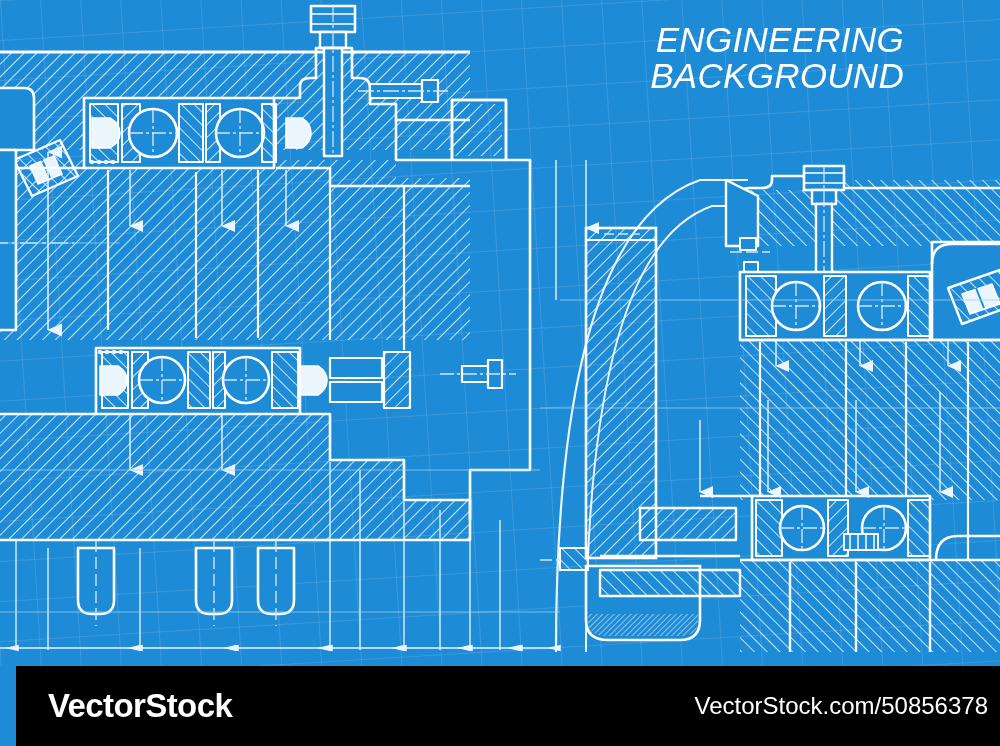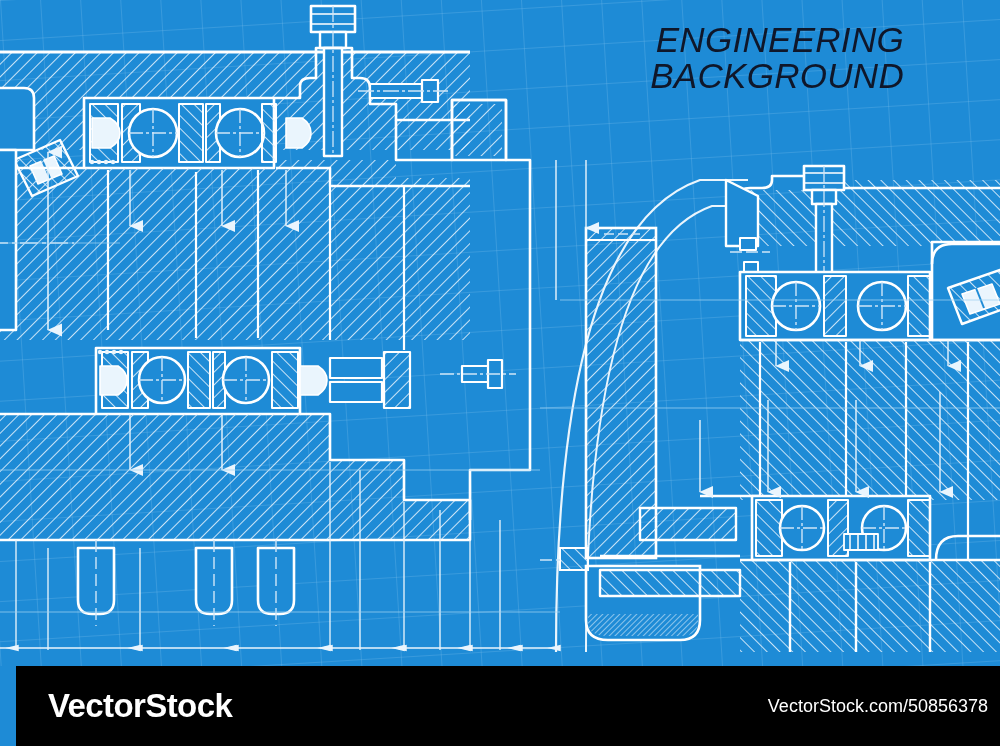--- a/index.html
+++ b/index.html
@@ -7,41 +7,41 @@
   body{font-family:"Liberation Sans", sans-serif;}
   #stage{
     position:relative;width:1000px;height:746px;overflow:hidden;background:#1e8bd6;
   }
   #canvas-wrap{position:absolute;left:0;top:0;width:1000px;height:666px;overflow:hidden;}
   #blueprint{display:block;width:1000px;height:666px;}
 
   #title-block{
     position:absolute;right:96px;top:22px;
     text-align:right;
-    color:#0f172a;
+    color:#ffffff;
     font-family:"Liberation Sans", sans-serif;
     font-style:italic;
     line-height:1.02;
     letter-spacing:.3px;
     pointer-events:none;
   }
   .t-line1,.t-line2{font-size:35px;font-weight:400;display:block;white-space:nowrap;}
   .t-line3{font-size:33px;font-weight:400;display:block;white-space:nowrap;margin-top:2px;}
 
   #footer{
     position:absolute;left:0;top:666px;width:1000px;height:80px;background:#000;margin-left:16px;
   }
   #footer-brand{
     position:absolute;left:32px;top:50%;transform:translateY(-50%);
     color:#fff;font-size:33px;font-weight:700;letter-spacing:-0.6px;
     font-family:"Liberation Sans", sans-serif;white-space:nowrap;
   }
   #footer-url{
     position:absolute;right:28px;top:50%;transform:translateY(-50%);
-    color:#fff;font-size:18px;font-weight:400;
+    color:#fff;font-size:24px;font-weight:400;
     font-family:"Liberation Sans", sans-serif;white-space:nowrap;
   }
 </style>
 </head>
 <body>
 
 <div id="stage">
 
   <div id="canvas-wrap">
     <svg id="blueprint" viewBox="0 0 1000 666" preserveAspectRatio="none">

